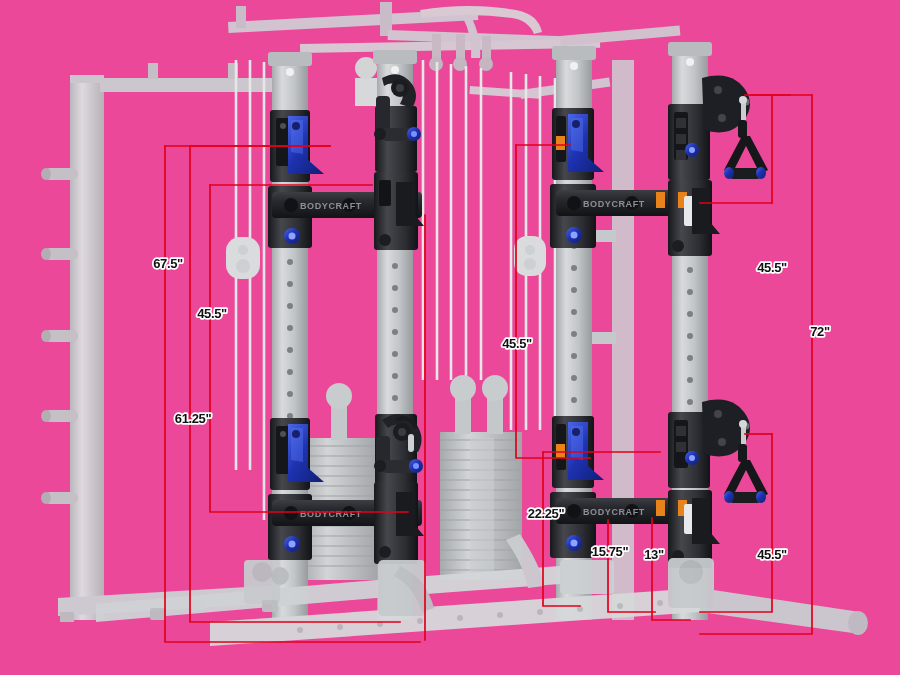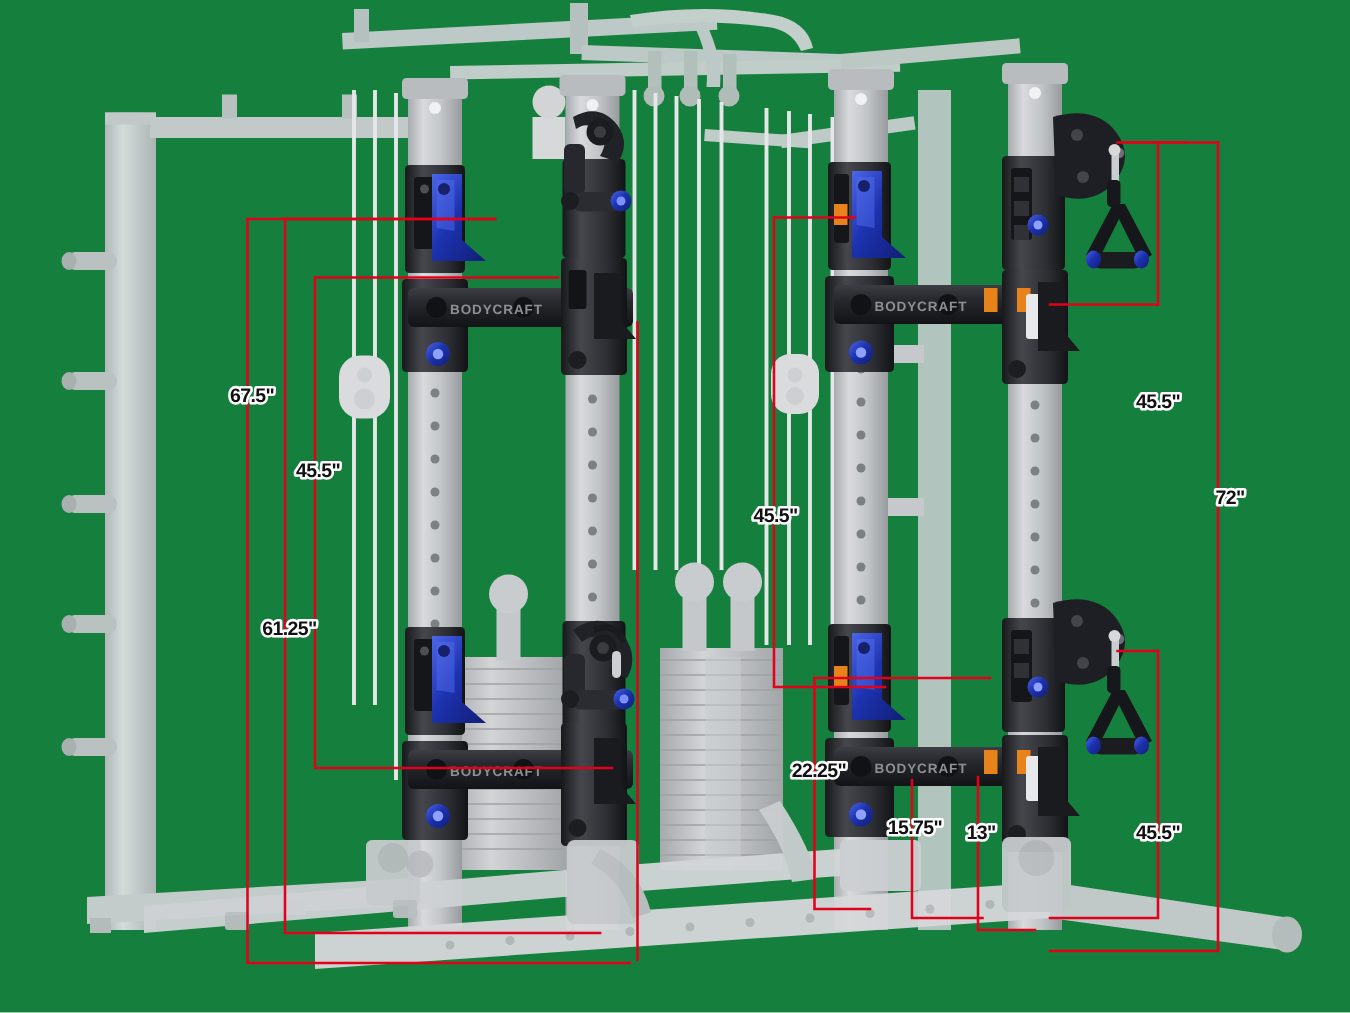--- a/index.html
+++ b/index.html
@@ -1,18 +1,18 @@
 <!DOCTYPE html>
 <html><head>
 <meta charset="utf-8">
 <style>
   html,body{margin:0;padding:0;background:#ffffff;}
   body{width:900px;height:675px;overflow:hidden;
        font-family:"Liberation Sans","DejaVu Sans",sans-serif;}
-  #stage{position:relative;width:900px;height:675px;background:#15803d;}
+  #stage{position:relative;width:900px;height:675px;background:#ec4899;}
   #stage svg{position:absolute;left:0;top:0;}
   .dimtext{
      font-family:"Liberation Sans","DejaVu Sans",sans-serif;
      font-weight:bold;
      font-size:13px;
      fill:#111111;
      letter-spacing:-0.4px;
      paint-order:stroke;
      stroke:#ffffff;
      stroke-width:3.4px;

